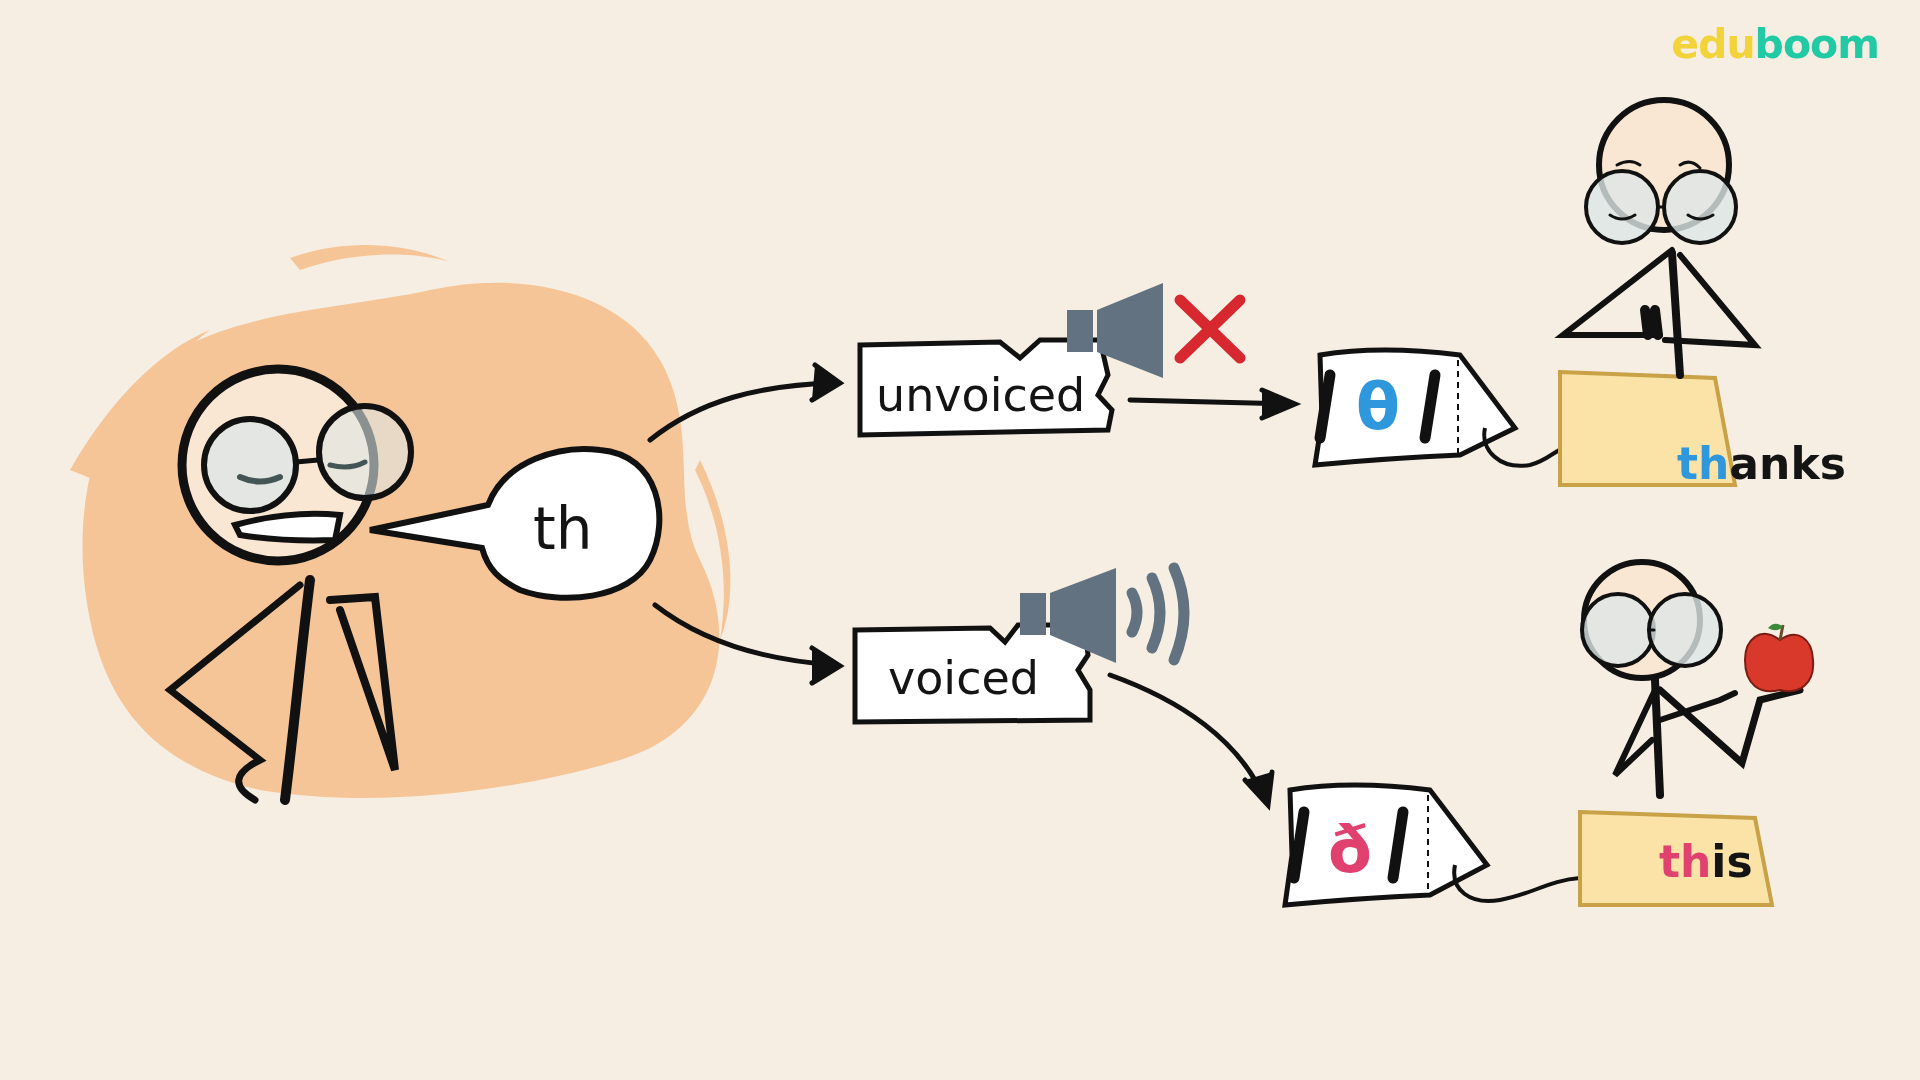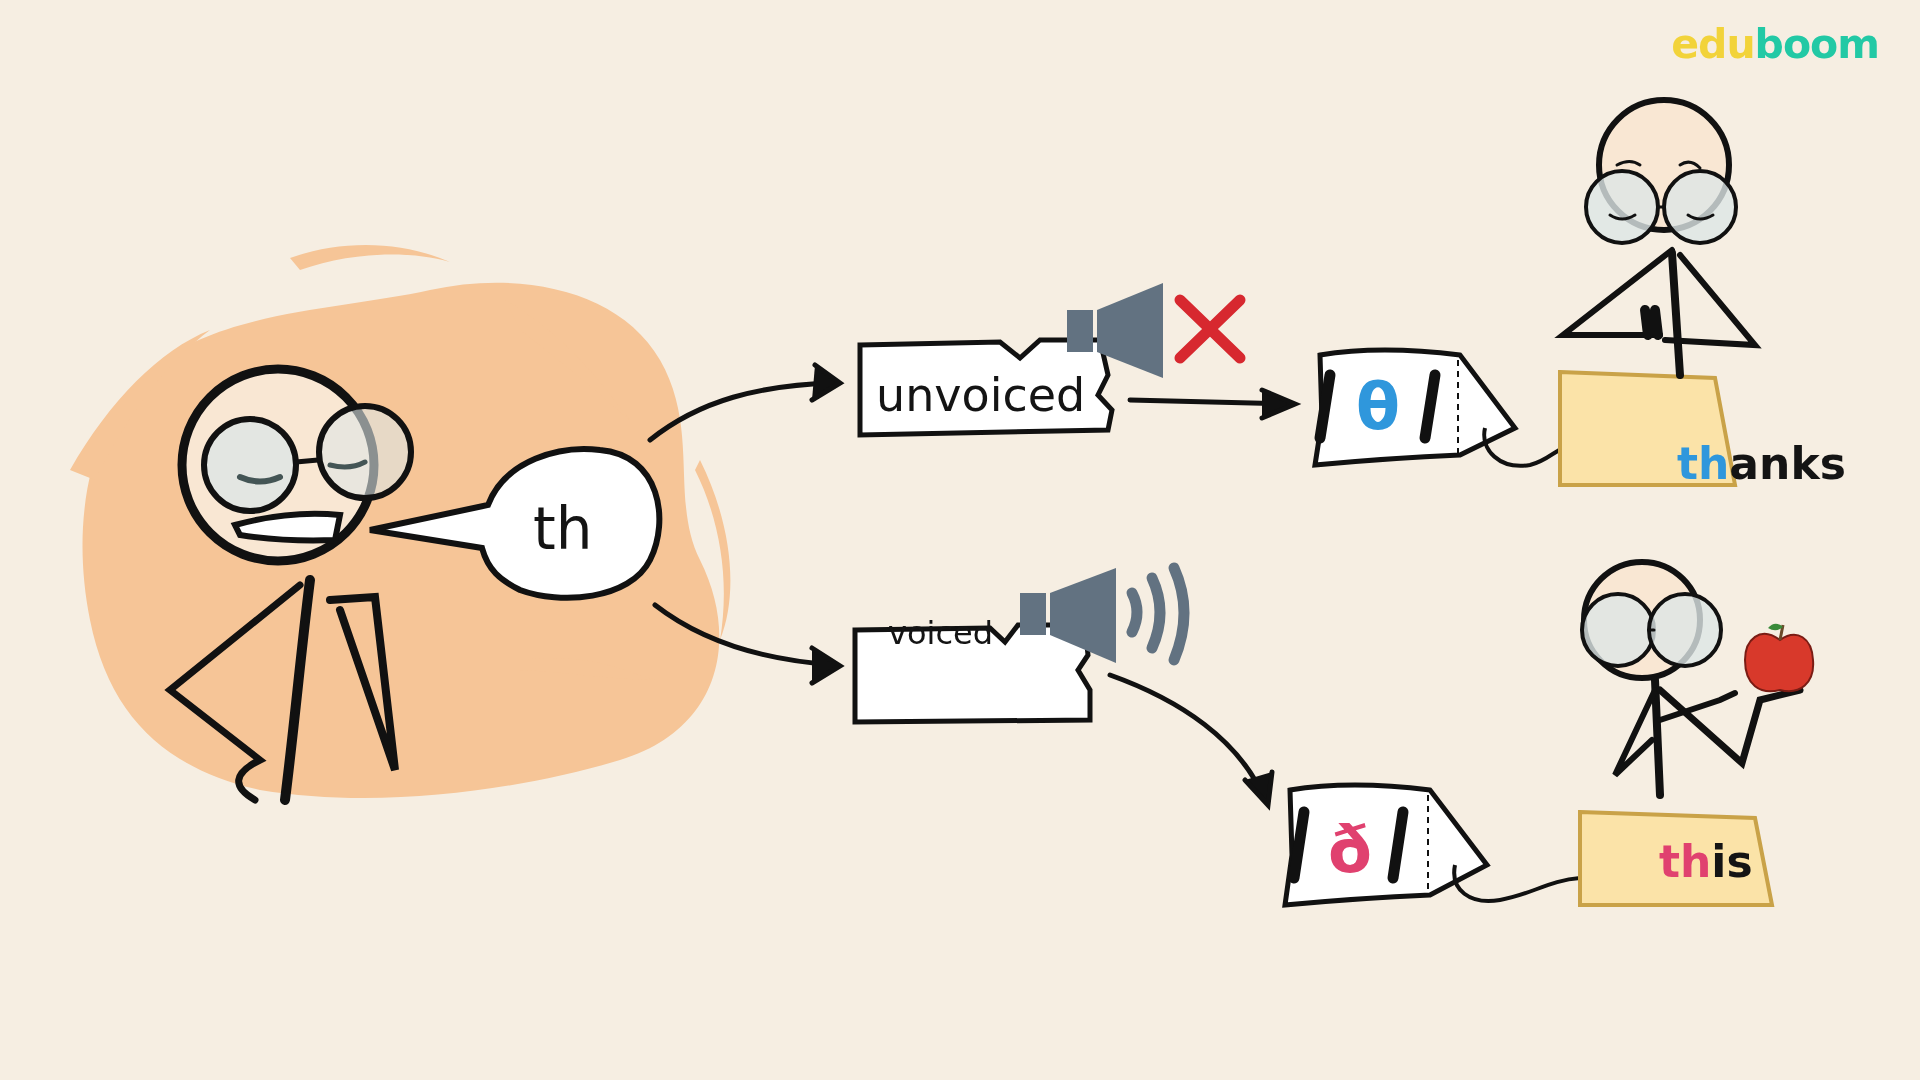--- a/index.html
+++ b/index.html
@@ -17,21 +17,21 @@
     text-align: right;
   }
   .logo .edu { color: #f2d33a; }
   .logo .boom { color: #22c9a5; }
   .label {
     position: absolute; font-family: "DejaVu Sans", sans-serif; font-weight: normal;
     color: #141414; white-space: nowrap; line-height: 1;
   }
   .bubble-text { left: 533px; top: 500px; font-size: 58px; }
   .tag-unvoiced { left: 876px; top: 372px; font-size: 46px; }
-  .tag-voiced { left: 888px; top: 617px; font-size: 32px; }
+  .tag-voiced { left: 888px; top: 655px; font-size: 46px; }
   .ipa { position: absolute; font-family: "DejaVu Sans", sans-serif; font-weight: bold; line-height: 1; }
   .ipa-theta { left: 1356px; top: 375px; font-size: 64px; color: #2f97dc; }
   .ipa-eth { left: 1328px; top: 818px; font-size: 64px; color: #e0416f; }
   .word { position: absolute; font-family: "DejaVu Sans", sans-serif; font-weight: bold; font-size: 44px; line-height: 1; color: #141414; }
   .word-thanks { left: 1677px; top: 422px; margin-top: 20px; }
   .word-this { left: 1622px; top: 840px; margin-left: 37px; }
   .th-blue { color: #2f97dc; }
   .th-pink { color: #e0416f; }
 </style>
 </head>

